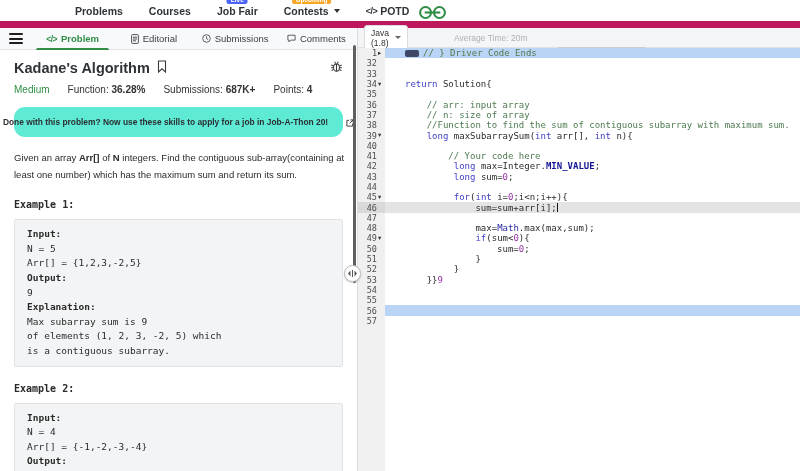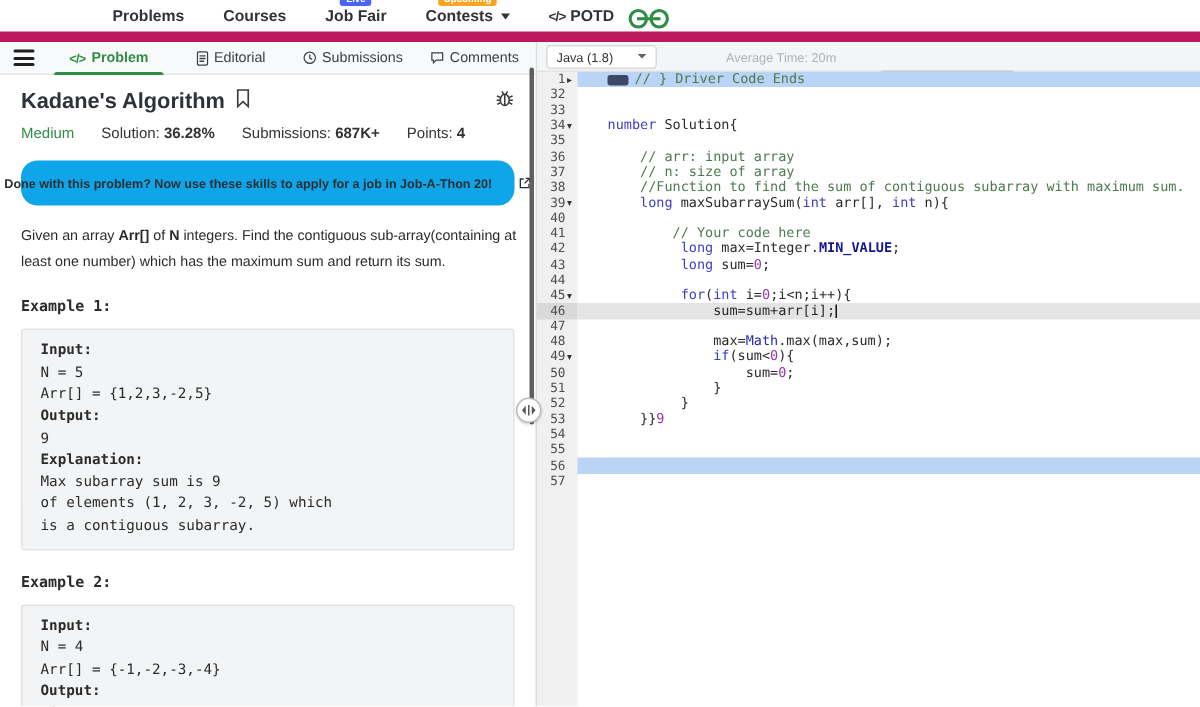--- a/index.html
+++ b/index.html
@@ -38,21 +38,21 @@
   .tab svg { display:block; }
 
   
   .content { flex:1; padding:9px 14px 0 14px; overflow:hidden; position:relative; }
   .title-row { display:flex; justify-content:space-between; align-items:flex-start; }
   .title-wrap { display:flex; align-items:center; gap:7px; }
   .page-title { font-size:14.5px; font-weight:bold; color:#2f3337; }
   .meta-row { display:flex; gap:18px; margin-top:7px; font-size:10px; align-items:center; }
   .difficulty { color:#2f8d46; }
   .meta-item .v { font-weight:bold; }
-  .banner { margin-top:12px; background:#0ea5e9; border-radius:11px; padding:6px 8px;
+  .banner { margin-top:12px; background:#5eead4; border-radius:11px; padding:6px 8px;
     display:flex; align-items:center; justify-content:center; gap:18px; cursor:pointer; }
   .banner .txt { font-size:8.4px; font-weight:bold; color:#2b2f33; white-space:nowrap; }
   .desc { margin-top:13px; font-size:9.5px; line-height:1.75; color:#2b2b2b; width:332px; }
   .desc b { font-weight:bold; }
   .ex-heading { font-family:"DejaVu Sans Mono",monospace; font-size:10px; font-weight:bold;
     margin-top:16px; color:#2b2b2b; }
   .ex-box { margin-top:9px; background:#f3f4f5; border:1px solid #e2e3e5; border-radius:2px;
     padding:7px 12px; font-family:"DejaVu Sans Mono",monospace; font-size:9.5px; color:#2b2b2b; }
   .ex-box div { line-height:14.6px; white-space:pre; }
   .ex-box div.b { font-weight:bold; }
@@ -62,21 +62,21 @@
   
   .divider-handle { position:absolute; left:344px; top:237px; width:17px; height:17px; border-radius:50%;
     background:#fff; border:1px solid #b9b9b9; z-index:5; display:flex; align-items:center;
     justify-content:center; box-shadow:0 1px 2px rgba(0,0,0,.18); cursor:col-resize; }
 
   
   .editor-header { height:20px; background:#f3f5f6; border-bottom:1px solid #dfe1e3;
     display:flex; align-items:center; padding:0 6px; }
   .lang-select { background:#fff; border:1px solid #d8dadc; border-radius:3px; font-size:8.5px;
     color:#333; padding:2px 6px; display:flex; align-items:center; justify-content:space-between;
-    width:74px; cursor:pointer; }
+    width:44px; cursor:pointer; }
   .lang-caret { width:0; height:0; border-left:3px solid transparent; border-right:3px solid transparent;
     border-top:3.5px solid #666; }
   .avg-time { color:#aeb2b6; font-size:8.5px; margin-left:46px; }
   .timer-btn { margin-left:28px; background:#fff; border:1px solid #c9cbcd; border-radius:3px;
     font-size:9px; font-weight:bold; color:#2f3337; padding:2px 7px; display:flex; align-items:center;
     gap:5px; cursor:pointer;margin-top:36px; }
   .timer-sq { width:8px; height:8px; border:1px solid #e89a3c; background:#fdeedd; border-radius:1px; }
 
   
   .editor { flex:1; display:flex; font-family:"DejaVu Sans Mono",monospace; font-size:9px;
@@ -196,21 +196,21 @@
             <path d="M7 4.2v8"></path>
             <path d="M5 2l1.2 2M9 2 7.8 4"></path>
             <path d="M3.8 6.4 1.4 5.4M3.8 8.4H1.2M3.8 10.2l-2.2 1.2M10.2 6.4l2.4-1M10.2 8.4h2.6M10.2 10.2l2.2 1.2"></path>
           </svg>
         </span>
       </div>
 
       <div class="meta-row">
         <span class="difficulty">Medium</span>
         <span style="display:flex;gap:18px;">
-            <span class="meta-item"><span>Solution: </span><span class="v">36.28%</span></span>
+            <span class="meta-item"><span>Function: </span><span class="v">36.28%</span></span>
             <span class="meta-item"><span>Submissions: </span><span class="v">687K+</span></span>
             <span class="meta-item"><span>Points: </span><span class="v">4</span></span>
           </span>
       </div>
 
       <div class="banner">
         <span class="txt">Done with this problem? Now use these skills to apply for a job in Job-A-Thon 20!</span>
         <span>
           <svg width="8" height="8" viewBox="0 0 9 9" fill="none" stroke="#2b2f33" stroke-width="1">
             <path d="M3.5 1.5H1v6.5h6.5V5"></path>
@@ -383,21 +383,21 @@
           </div>
           <div class="gutter-cell">
             <span>57</span>
             <span class="fold"></span>
           </div>
         </div>
       <div class="code">
           <div class="code-line sel"><span class="badge-fold"></span><span class="tk-c">// } Driver Code Ends</span></div>
           <div class="code-line"></div>
           <div class="code-line"></div>
-          <div class="code-line"><span class="tk-k">number</span><span class="tk-p"> Solution{</span></div>
+          <div class="code-line"><span class="tk-k">return</span><span class="tk-p"> Solution{</span></div>
           <div class="code-line"></div>
           <div class="code-line"><span class="tk-c">    // arr: input array</span></div>
           <div class="code-line"><span class="tk-c">    // n: size of array</span></div>
           <div class="code-line"><span class="tk-c">    //Function to find the sum of contiguous subarray with maximum sum.</span></div>
           <div class="code-line"><span class="tk-p">    </span><span class="tk-k">long</span><span class="tk-p"> maxSubarraySum(</span><span class="tk-k">int</span><span class="tk-p"> arr[], </span><span class="tk-k">int</span><span class="tk-p"> n){</span></div>
           <div class="code-line"></div>
           <div class="code-line"><span class="tk-c">        // Your code here</span></div>
           <div class="code-line"><span class="tk-p">         </span><span class="tk-k">long</span><span class="tk-p"> max=Integer.</span><span class="tk-const">MIN_VALUE</span><span class="tk-p">;</span></div>
           <div class="code-line"><span class="tk-p">         </span><span class="tk-k">long</span><span class="tk-p"> sum=</span><span class="tk-n">0</span><span class="tk-p">;</span></div>
           <div class="code-line"></div>

